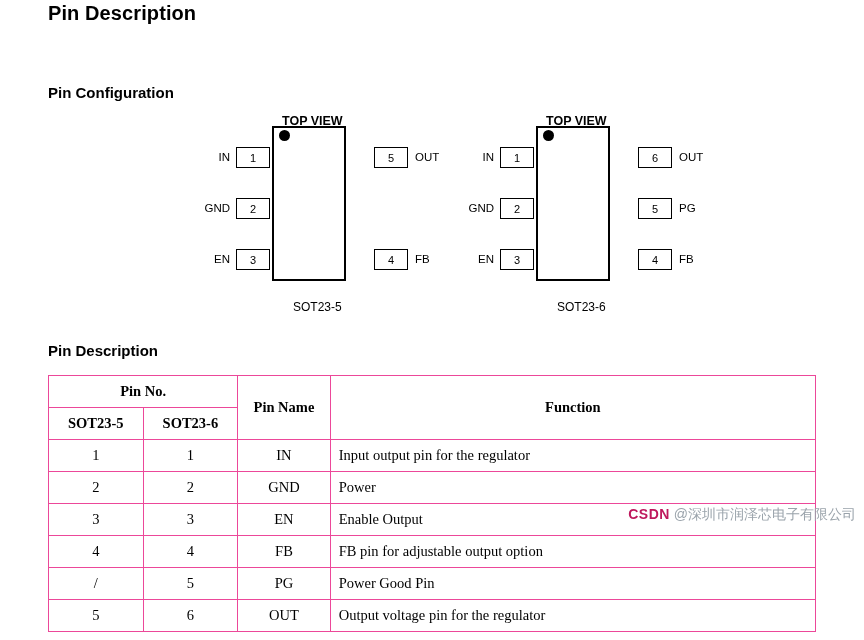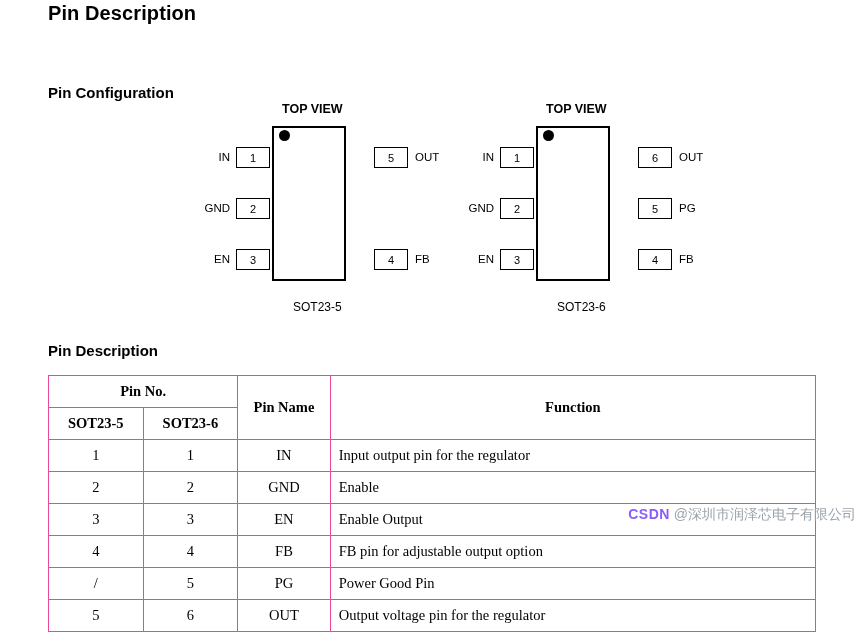--- a/index.html
+++ b/index.html
@@ -51,20 +51,21 @@
   
   .pkg {
     position: absolute;
   }
   .pkg-title {
     position: absolute;
     font-family: "Liberation Sans", sans-serif;
     font-size: 12.5px;
     font-weight: bold;
     white-space: nowrap;
+    margin-top: 12px;
   }
   .pkg-caption {
     position: absolute;
     font-family: "Liberation Sans", sans-serif;
     font-size: 12px;
     white-space: nowrap;
   }
   .body-box {
     position: absolute;
     border: 2px solid #000;
@@ -131,21 +132,21 @@
   .wm {
     position: absolute;
     right: 8px;
     bottom: 4px;
     font-family: "Liberation Sans", sans-serif;
     font-size: 14px;
     color: #9aa3ab;
     white-space: nowrap;
   }
   .wm b {
-    color: #8b5cf6;
+    color: #be185d;
     font-weight: bold;
     letter-spacing: 0.5px;
   }
 </style>
 </head>
 <body>
 
 <div class="page">
 
   <div class="h1">Pin Description</div>
@@ -215,21 +216,21 @@
       <tr>
         <td class="c-center">1</td>
         <td class="c-center">1</td>
         <td class="c-center">IN</td>
         <td class="c-left">Input output pin for the regulator</td>
       </tr>
       <tr>
         <td class="c-center">2</td>
         <td class="c-center">2</td>
         <td class="c-center">GND</td>
-        <td class="c-left">Enable</td>
+        <td class="c-left">Power</td>
       </tr>
       <tr>
         <td class="c-center">3</td>
         <td class="c-center">3</td>
         <td class="c-center">EN</td>
         <td class="c-left">Enable Output</td>
       </tr>
       <tr>
         <td class="c-center">4</td>
         <td class="c-center">4</td>

